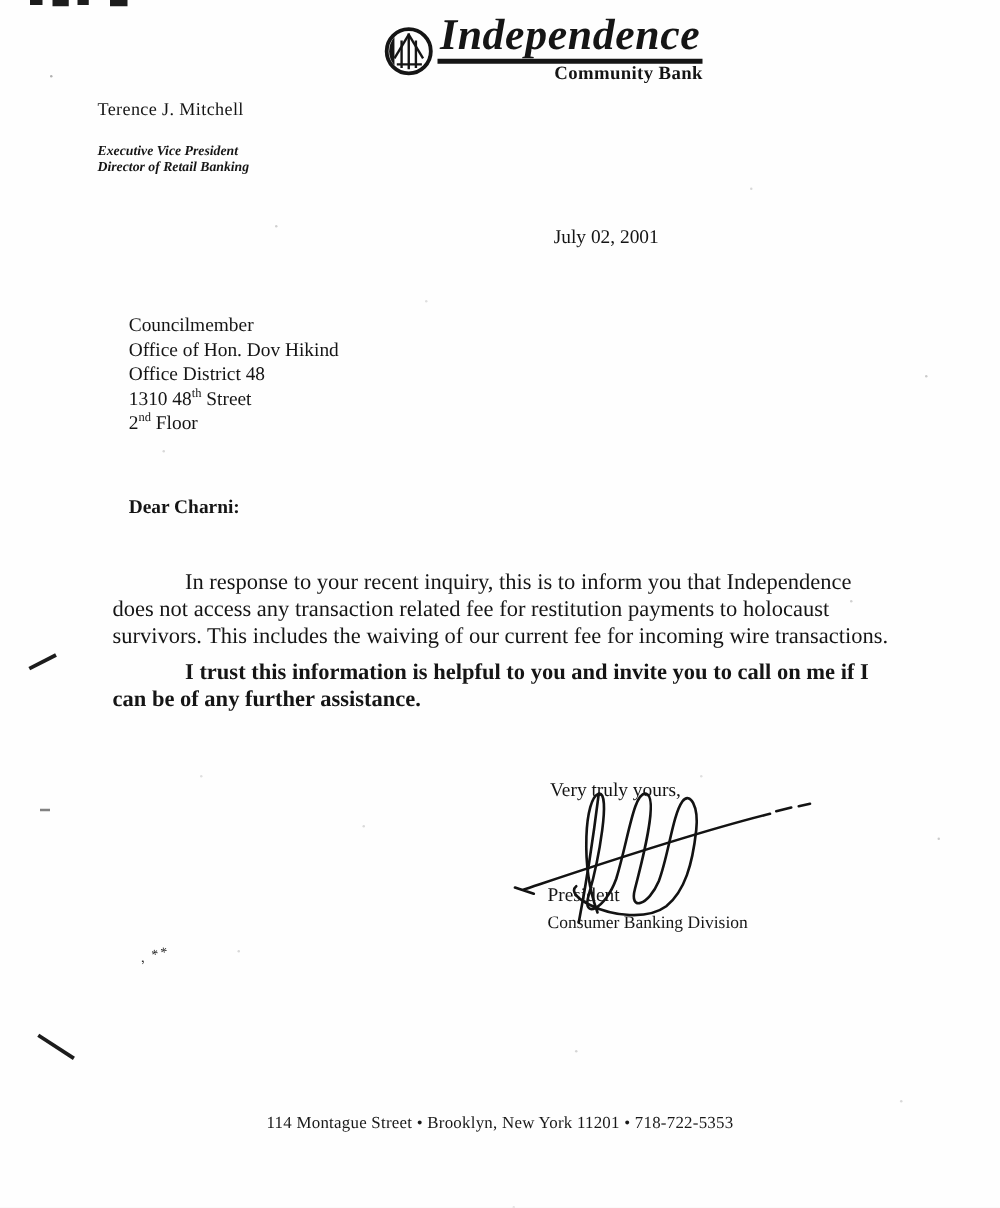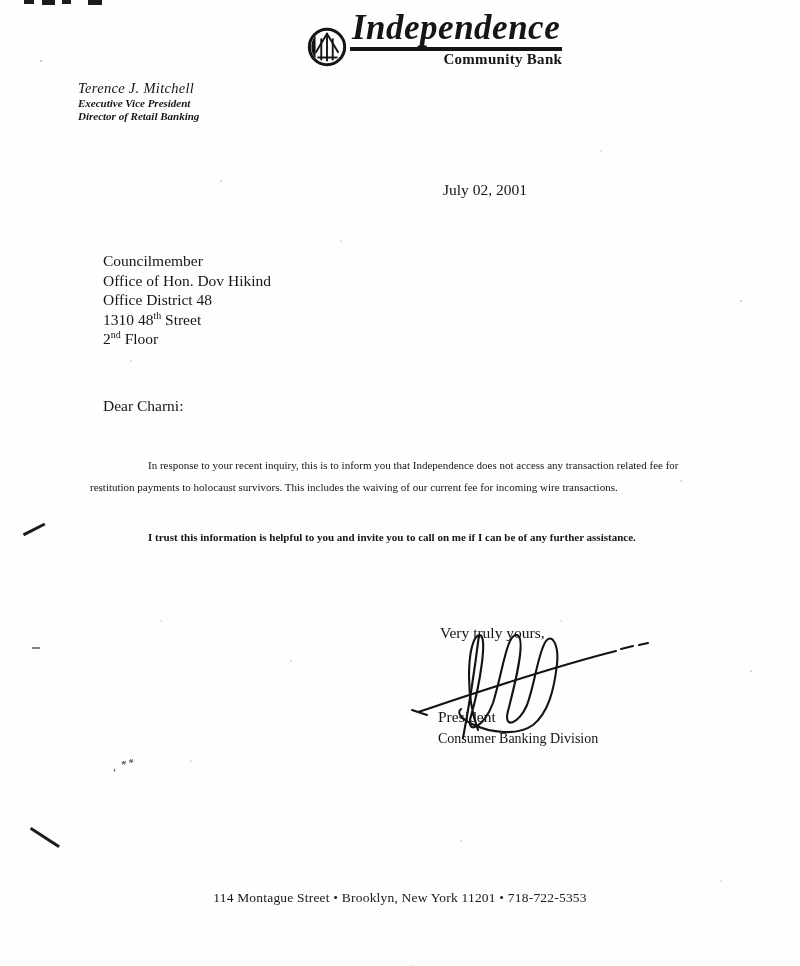--- a/index.html
+++ b/index.html
@@ -35,49 +35,49 @@
   .slash-mark{width:24px;height:2.5px;left:22px;top:528px;transform:rotate(-27deg);}
   .back-slash{width:34px;height:2.5px;left:28px;top:836px;transform:rotate(33deg);}
   .tiny-dash{left:32px;top:647px;width:8px;height:2px;opacity:.55;}
   .smudge{
     position:absolute;left:112px;top:758px;
     font-size:11px;letter-spacing:2px;transform:rotate(-14deg);
     color:#1c1c1c;background:none;
   }
 
   
-  .letterhead{position:absolute;left:306px;top:11px;display:flex;align-items:flex-end;}
+  .letterhead{position:absolute;left:306px;top:11px;display:flex;align-items:center;}
   .logo-icon{width:42px;height:42px;margin-top:3px;flex:0 0 auto;}
   .brand-block{margin-left:2px;}
   .brand{
     font-size:35px;font-weight:bold;font-style:italic;
     letter-spacing:.5px;line-height:34px;white-space:nowrap;
     padding:0 2px 1px 2px;
   }
   .brand-underline{height:3.5px;background:#151515;margin-top:1px;}
   .brand-sub{
     font-size:15px;font-weight:bold;text-align:right;
     margin-top:0;letter-spacing:.3px;white-space:nowrap;
   }
 
   .sender{position:absolute;left:78px;top:80px;}
   .sender-name{font-size:14.5px;letter-spacing:.3px;}
   .sender-title{font-size:11px;font-weight:bold;font-style:italic;line-height:12.5px;}
-  .sender-name{margin-bottom:0;font-style:italic;}
+  .sender-name{margin-bottom:18px;}
 
   .date-line{position:absolute;left:443px;top:181px;font-size:15.5px;}
 
   .recipient{position:absolute;left:103px;top:251px;font-size:15.5px;line-height:19.5px;}
   .recipient sup{font-size:10px;line-height:0;}
 
-  .salutation{position:absolute;left:103px;top:397px;font-size:15.5px;}
+  .salutation{position:absolute;left:103px;top:397px;font-size:15.5px;font-weight:bold;}
 
   .para{
     position:absolute;left:90px;width:622px;margin:0;
-    font-size:11px;line-height:21.5px;text-indent:58px;
+    font-size:18px;line-height:21.5px;text-indent:58px;
   }
   .para-1{top:455px;}
   .para-2{top:527px;font-weight:bold;}
 
   .closing{position:absolute;left:0;top:0;width:800px;height:966px;pointer-events:none;text-align:right;}
   .valediction{position:absolute;left:440px;top:624px;font-size:15.5px;}
   .signature-svg{position:absolute;left:408px;top:620px;width:250px;height:122px;}
   .signer-1{position:absolute;left:438px;top:708px;font-size:15.5px;}
   .signer-2{position:absolute;left:438px;top:731px;font-size:14px;}
 

